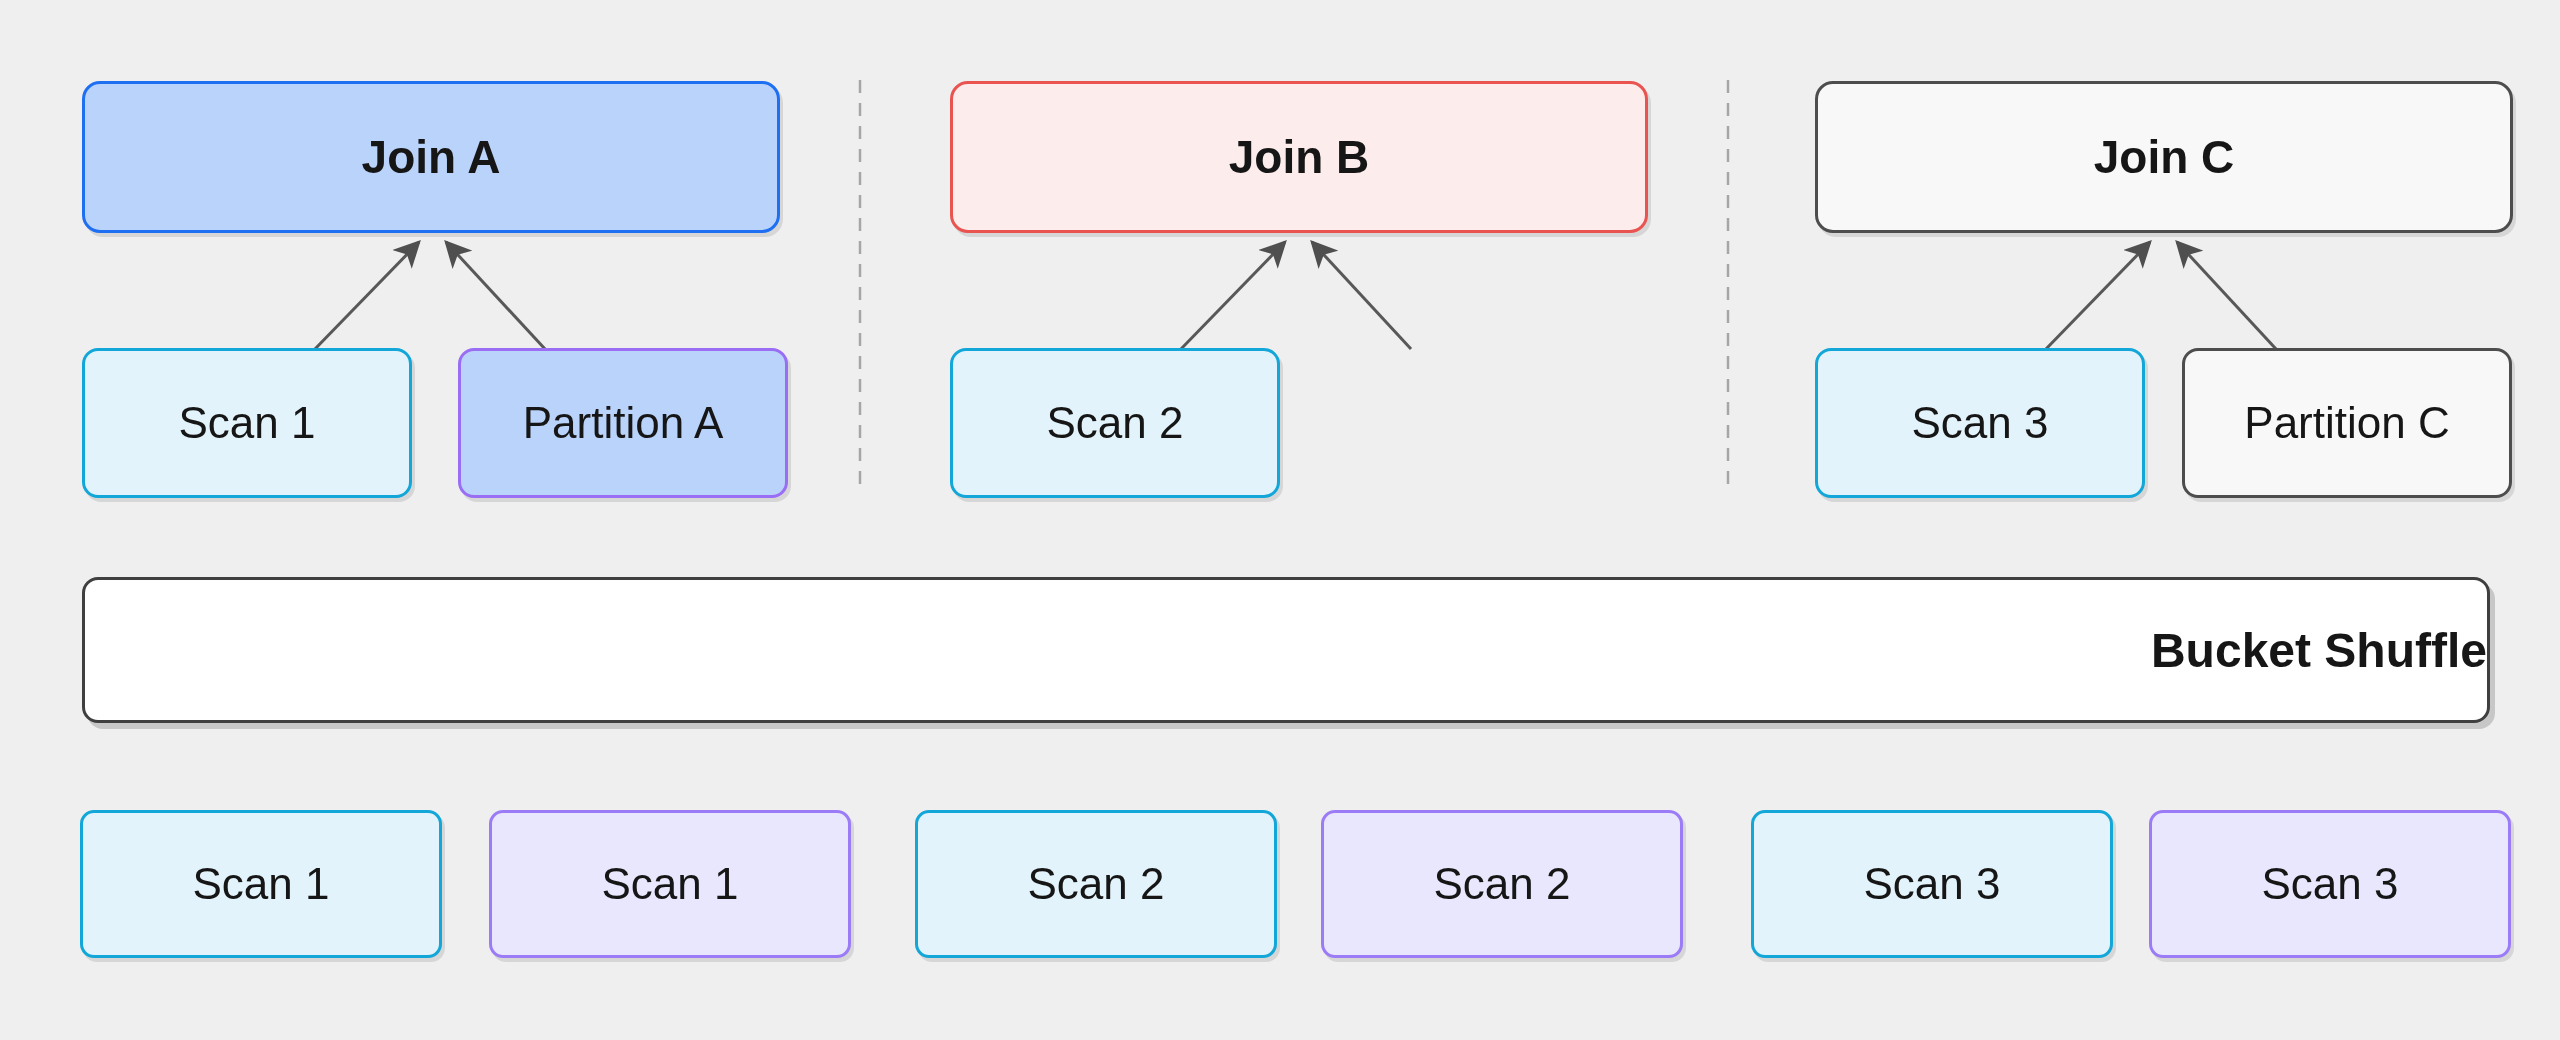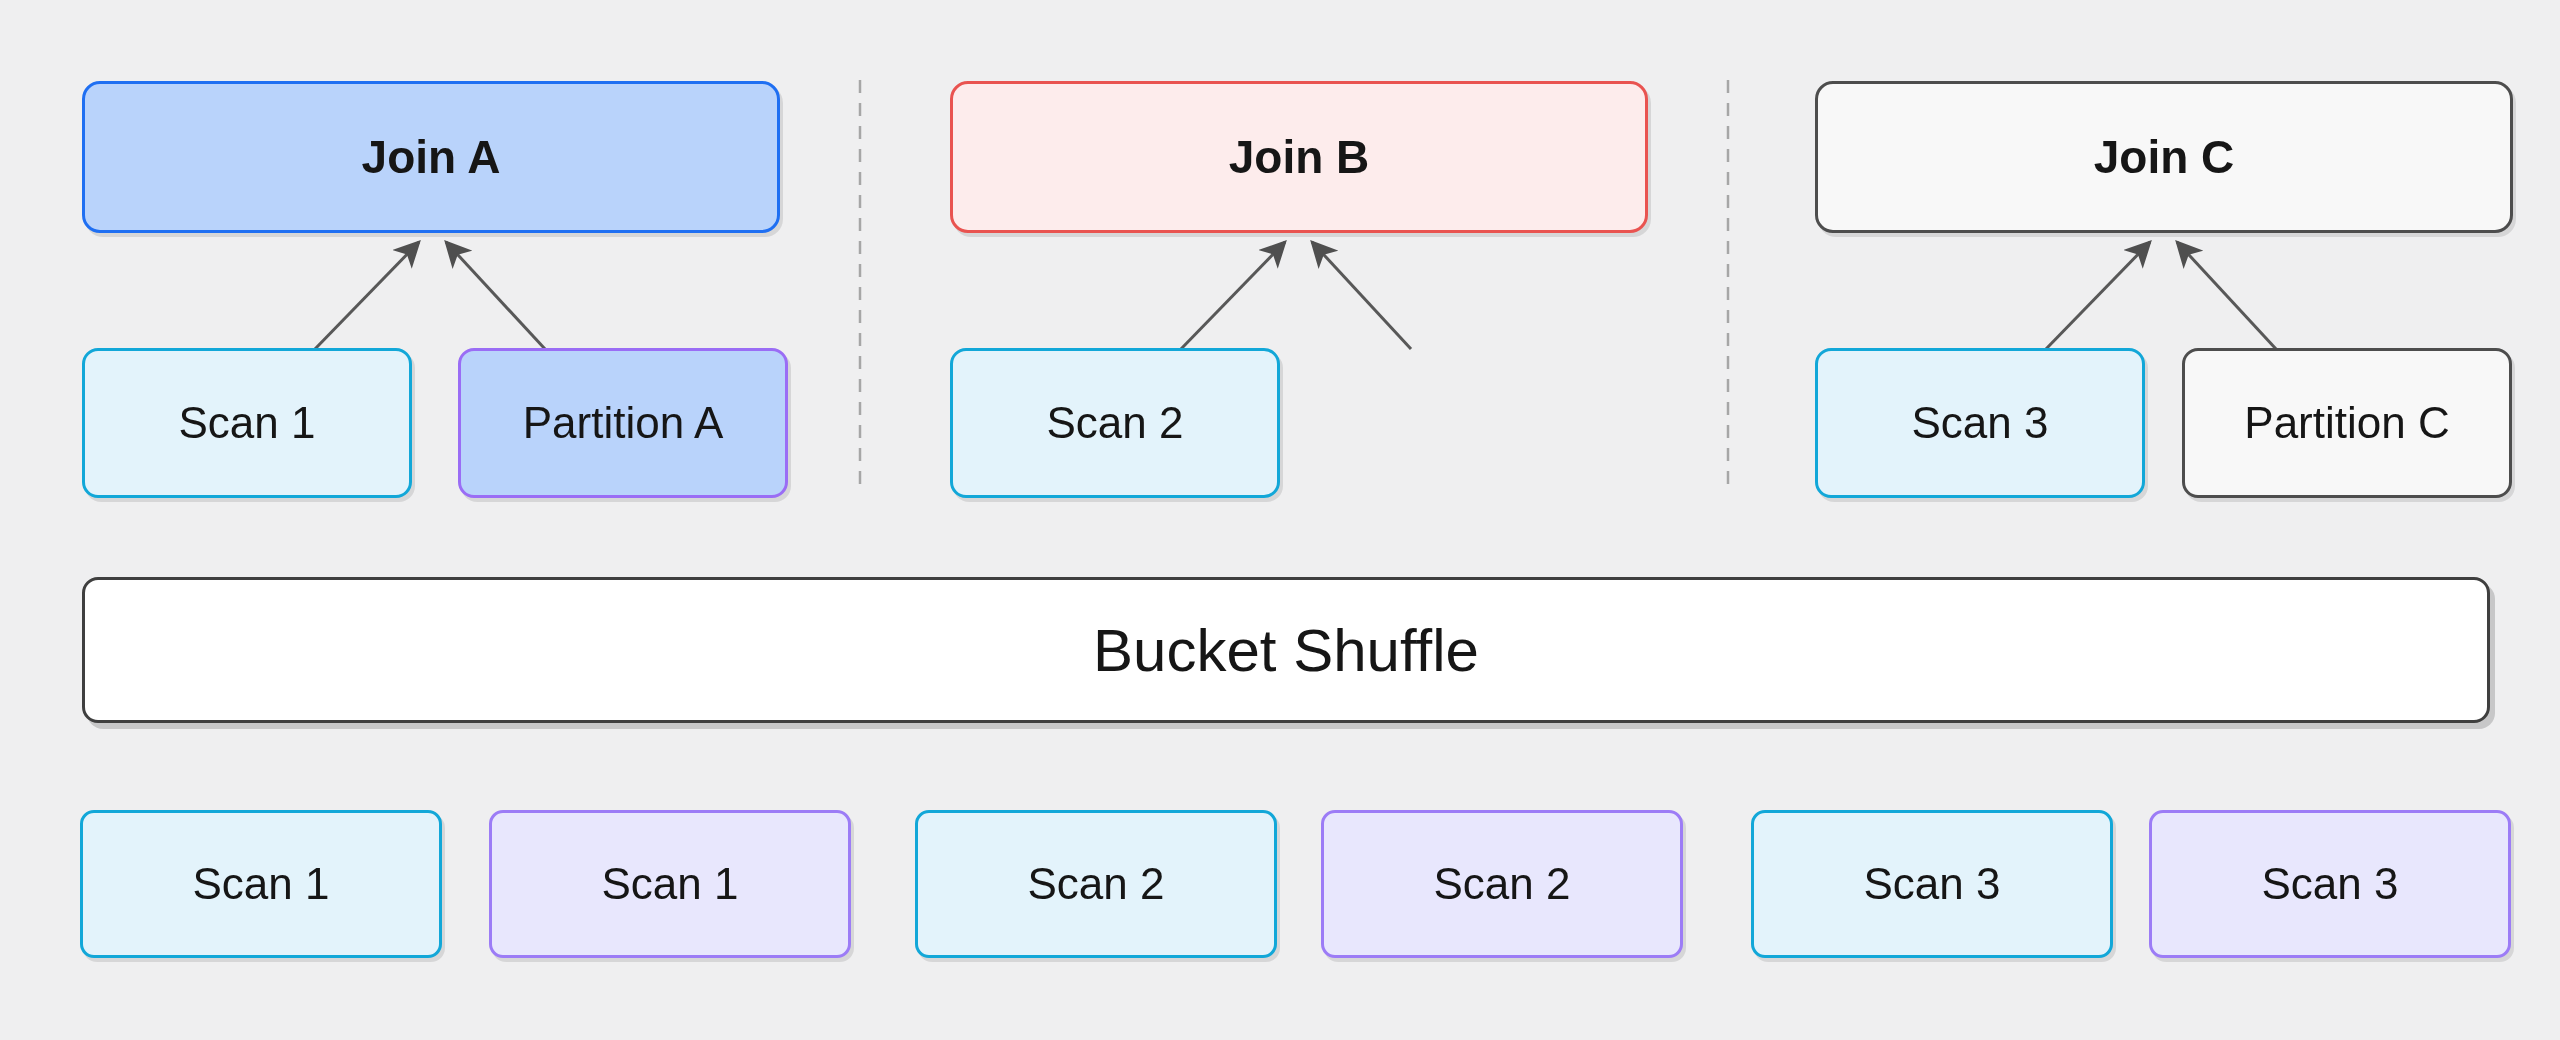--- a/index.html
+++ b/index.html
@@ -33,22 +33,23 @@
   .pos-3{left:950px;} .pos-4{left:1318px;}
   .pos-5{left:1815px;}.pos-6{left:2182px;}
   .scan{background:#e3f3fb;border-color:#12a7d8;}
   .part-a{background:#b9d3fb;border-color:#9a6df5;}
   .part-b{background:#fdecec;border-color:#e95350;}
   .part-c{background:#f8f8f8;border-color:#4d4d4d;text-align:right;}
   
   .shuffle{
     left:82px;top:575px;width:2408px;height:146px;
     background:#ffffff;border-color:#3f3f3f;border-radius:16px;
-    font-size:60px;font-weight:400;
+    font-size:48px;font-weight:700;
     box-shadow:5px 6px 0 rgba(60,60,60,0.22);
+    justify-content:flex-end;
   }
   
   .bottom{top:808px;width:362px;height:148px;font-size:44px;font-weight:400;border-radius:14px;}
   .bq-1{left:80px;}  .bq-2{left:489px;}
   .bq-3{left:915px;} .bq-4{left:1321px;}
   .bq-5{left:1751px;}.bq-6{left:2149px;}
   .lavender{background:#e8e7fd;border-color:#9c7cf6;}
 </style>
 </head>
 <body>

